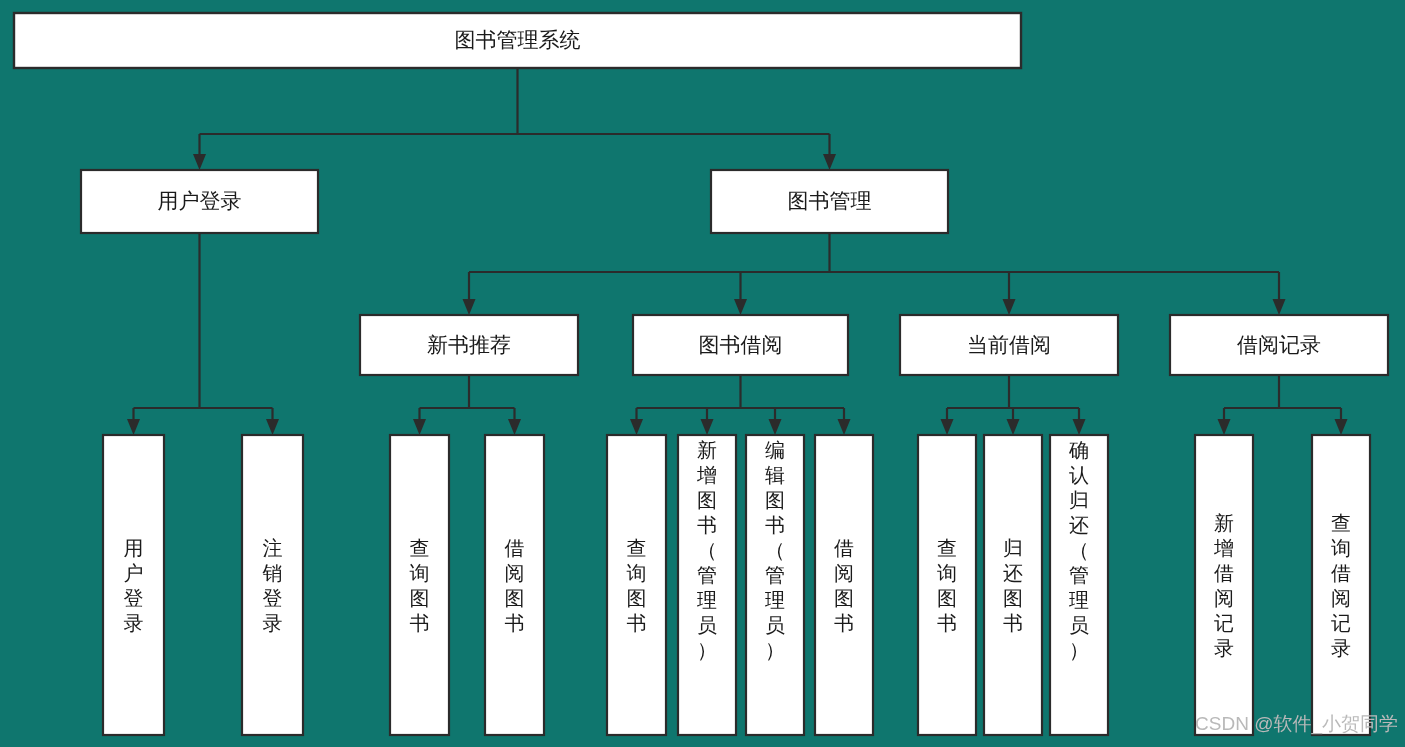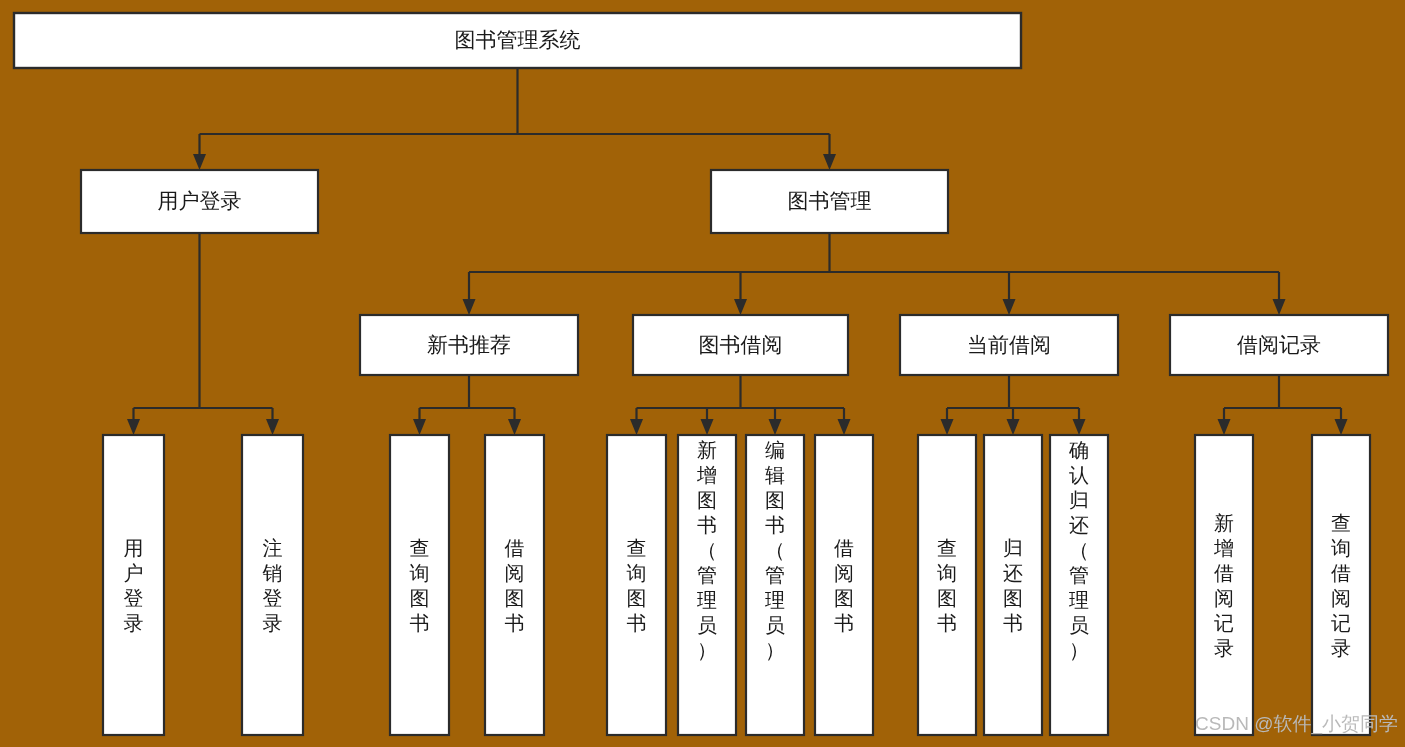--- a/index.html
+++ b/index.html
@@ -11,21 +11,21 @@
   body {
     width: 1405px;
     height: 747px;
     font-family: "Liberation Sans", "DejaVu Sans", sans-serif;
     overflow: hidden;
   }
   #diagram-root {
     position: relative;
     width: 1405px;
     height: 747px;
-    background: #a16207;
+    background: #0f766e;
   }
   svg.diagram-canvas {
     position: absolute;
     top: 0;
     left: 0;
     width: 1405px;
     height: 747px;
     display: block;
   }
   .node-box {

